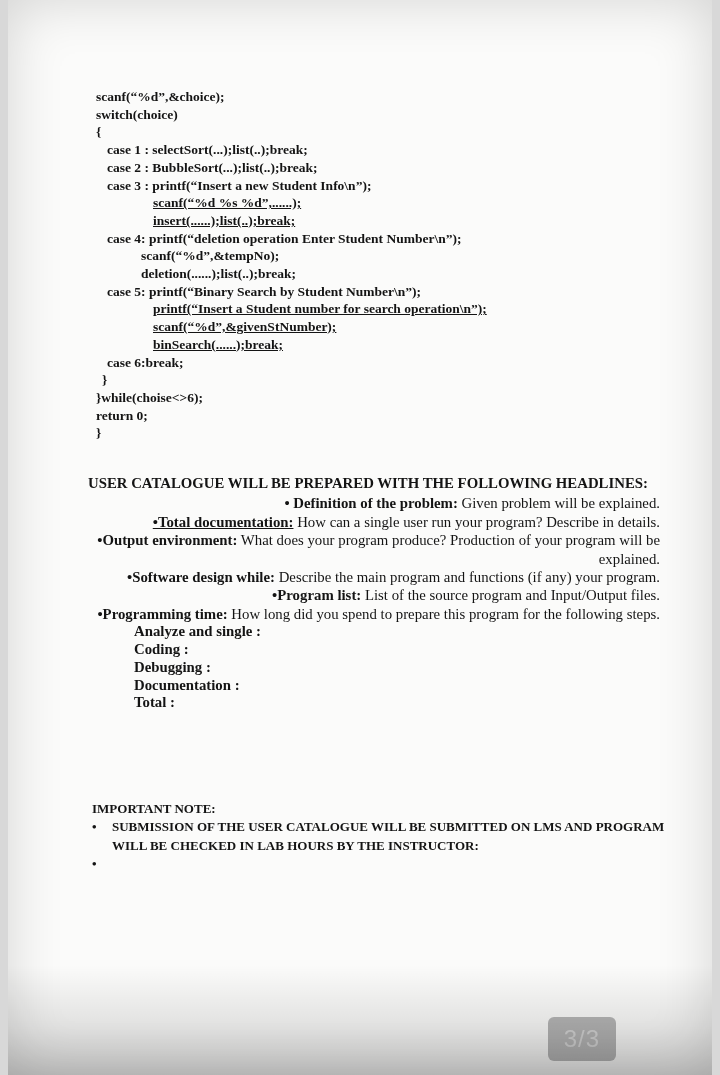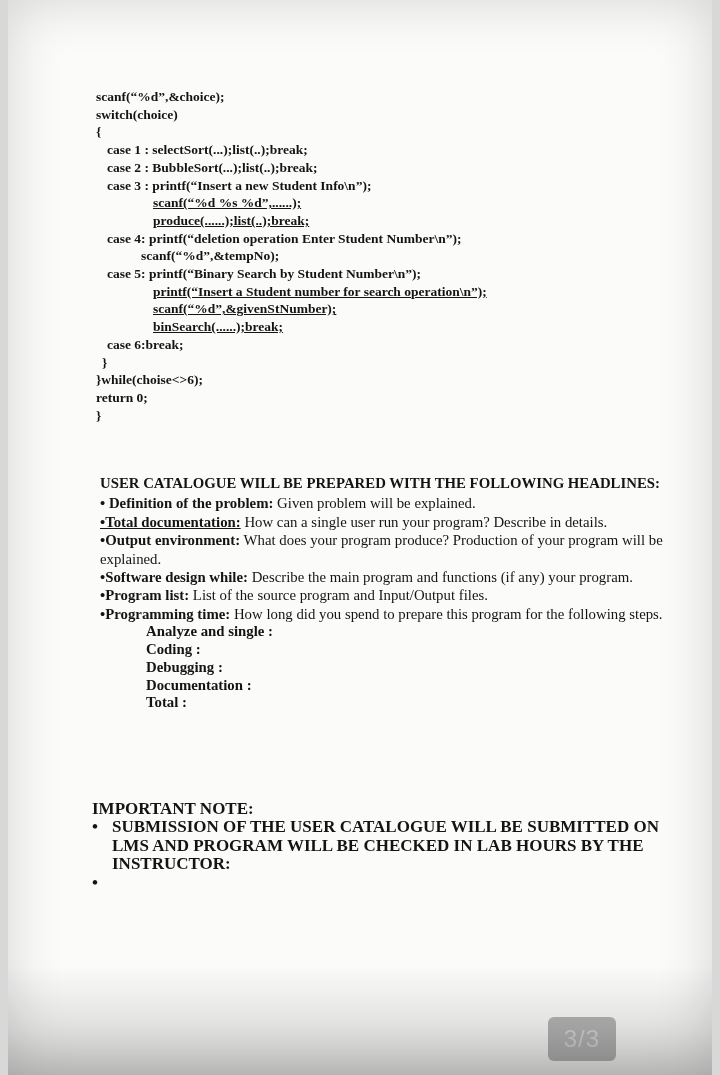--- a/index.html
+++ b/index.html
@@ -26,33 +26,33 @@
     font-size:13.5px;font-weight:700;line-height:17.7px;
   }
   .code-line{white-space:pre;}
   .i0{padding-left:0;}
   .i0b{padding-left:6px;}
   .i1{padding-left:11px;}
   .i2{padding-left:45px;}
   .i3{padding-left:57px;text-decoration:underline;}
   
   .section{
-    position:absolute;top:474px;left:92px;width:572px;
+    position:absolute;top:474px;left:80px;width:572px;
     font-size:14.8px;line-height:18.4px;
   }
   .heading{font-weight:700;margin:0 0 2px 0;}
-  .bullet{margin:0;}
+  .bullet{margin:0;text-align:right;}
   .b{font-weight:700;}
   .u{text-decoration:underline;}
   .time{margin:0 0 0 46px;font-weight:700;}
   .time p{margin:0;line-height:17.8px;}
   
   .note{
     position:absolute;top:800px;left:84px;width:576px;
-    font-size:17px;line-height:18.4px;font-weight:700;
+    font-size:13px;line-height:18.4px;font-weight:700;
   }
   .note-heading{margin:0;}
   .note-item{display:flex;margin:0;}
   .marker{width:20px;flex:0 0 20px;}
   .note-item p{margin:0;flex:1;font-family:Liberation Serif, serif;}
   
   .page-indicator{
     position:absolute;right:96px;bottom:14px;
     background:#b6b6b6;color:#d6d6d6;
     font-family:"Liberation Sans", sans-serif;
@@ -67,23 +67,24 @@
 <div class="page">
 
   <div class="code">
     <div class="code-line i0">scanf(“%d”,&amp;choice);</div>
     <div class="code-line i0">switch(choice)</div>
     <div class="code-line i0">{</div>
     <div class="code-line i1">case 1 : selectSort(...);list(..);break;</div>
     <div class="code-line i1">case 2 : BubbleSort(...);list(..);break;</div>
     <div class="code-line i1">case 3 : printf(“Insert a new Student Info\n”);</div>
     <div class="code-line i3">scanf(“%d %s %d”,......);</div>
-    <div class="code-line i3">produce(......);list(..);break;</div>
+    <div class="code-line i3">insert(......);list(..);break;</div>
     <div class="code-line i1">case 4: printf(“deletion operation Enter Student Number\n”);</div>
     <div class="code-line i2">scanf(“%d”,&amp;tempNo);</div>
+    <div class="code-line i2">deletion(......);list(..);break;</div>
     <div class="code-line i1">case 5: printf(“Binary Search by Student Number\n”);</div>
     <div class="code-line i3">printf(“Insert a Student number for search operation\n”);</div>
     <div class="code-line i3">scanf(“%d”,&amp;givenStNumber);</div>
     <div class="code-line i3">binSearch(......);break;</div>
     <div class="code-line i1">case 6:break;</div>
     <div class="code-line i0b">}</div>
     <div class="code-line i0">}while(choise&lt;&gt;6);</div>
     <div class="code-line i0">return 0;</div>
     <div class="code-line i0">}</div>
   </div>

